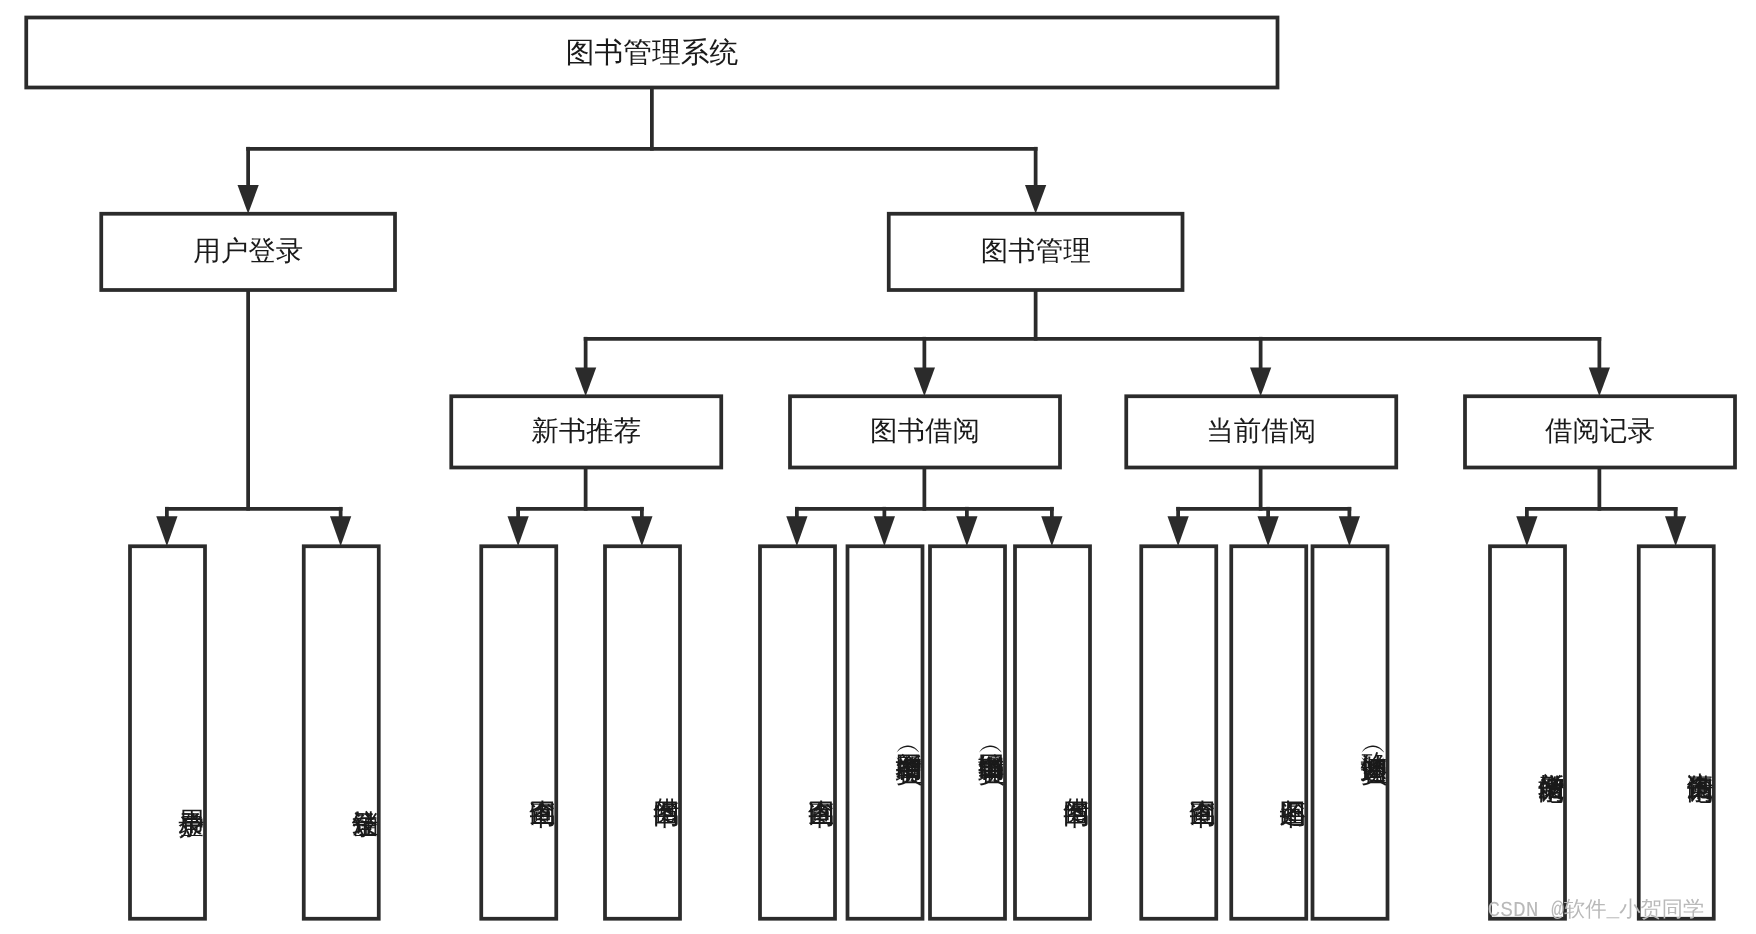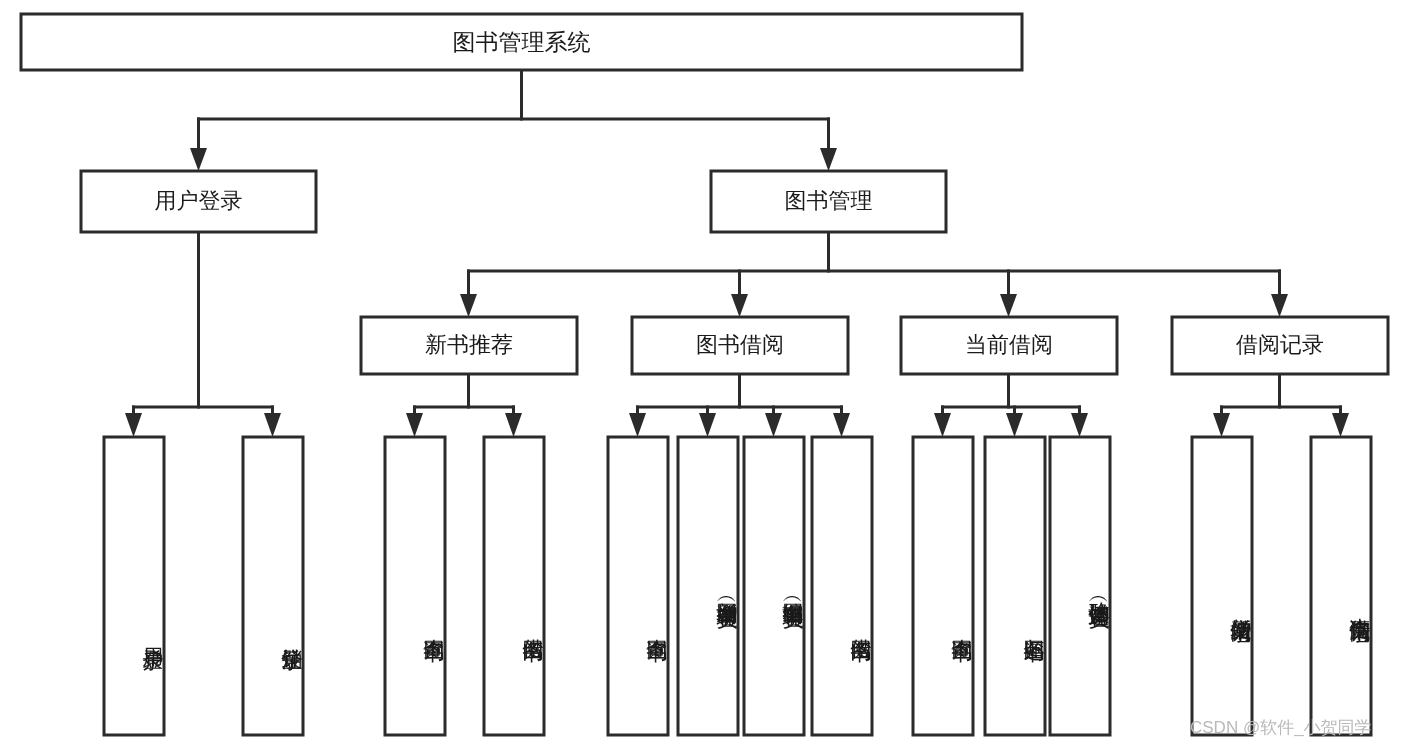--- a/index.html
+++ b/index.html
@@ -64,21 +64,21 @@
     letter-spacing: 1px;
     color: #1a1a1a;
     display: flex;
     align-items: flex-start;
     justify-content: center;
     white-space: nowrap;
     pointer-events: none;
   }
   .watermark {
     position: absolute;
-    font-family: Liberation Sans, sans-serif;
+    font-family: Liberation Mono, monospace;
     font-size: 17px;
     color: #b9b9b9;
     left: 1190px;
     top: 716px;
     white-space: nowrap;
   }
 </style>
 </head>
 <body>
 

